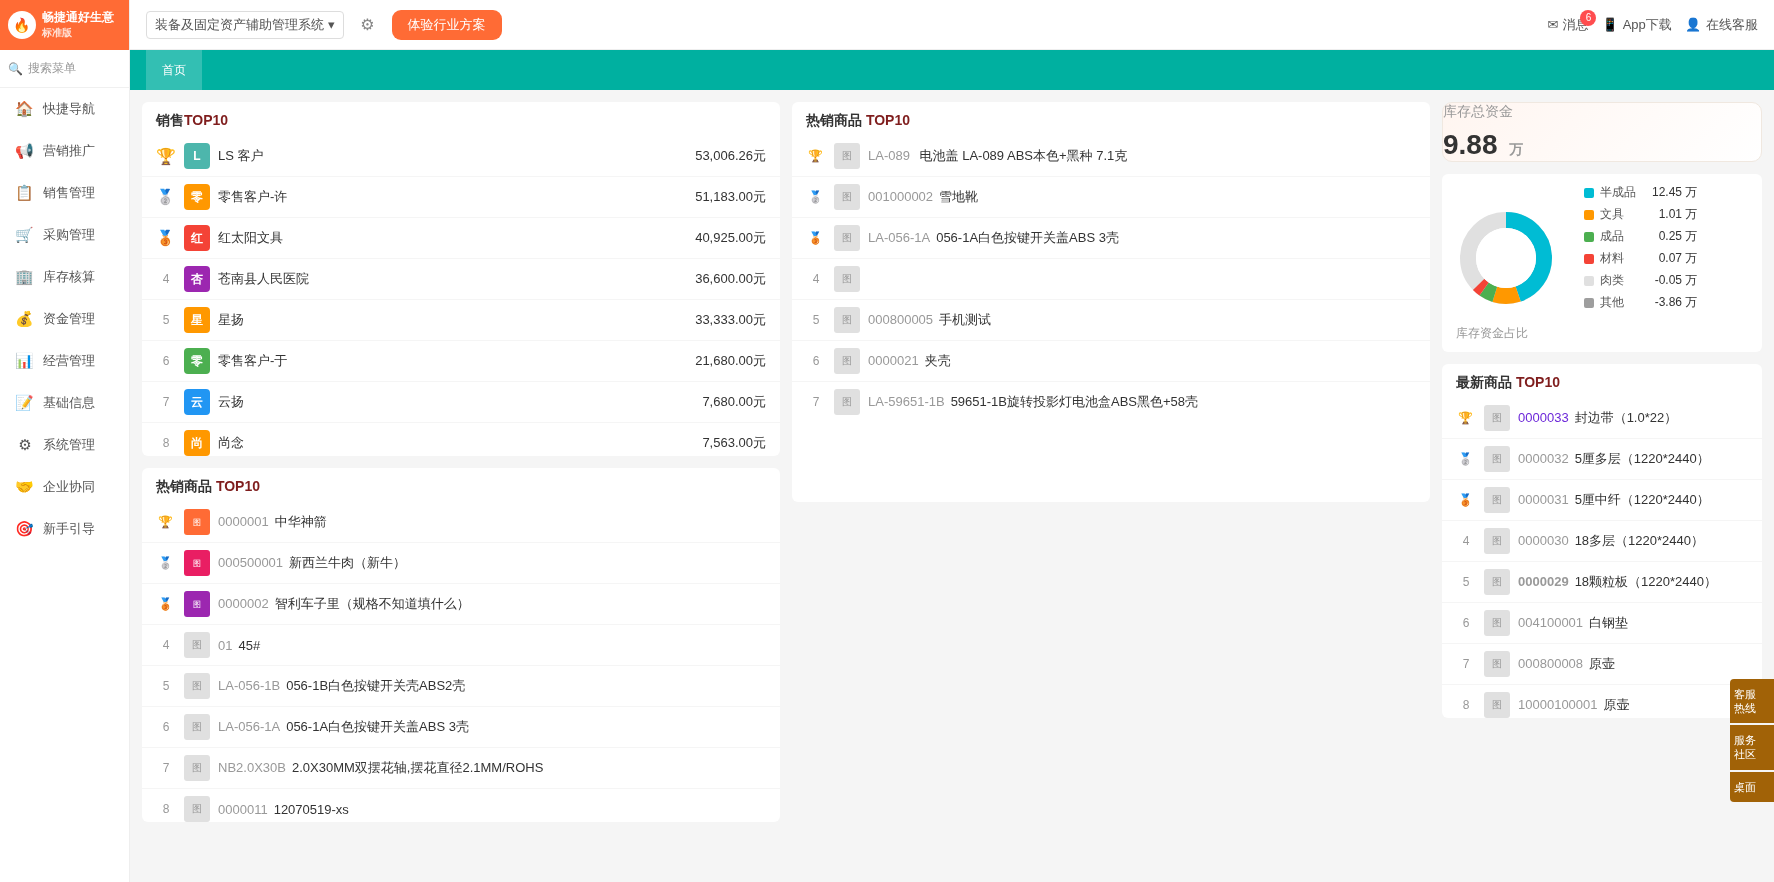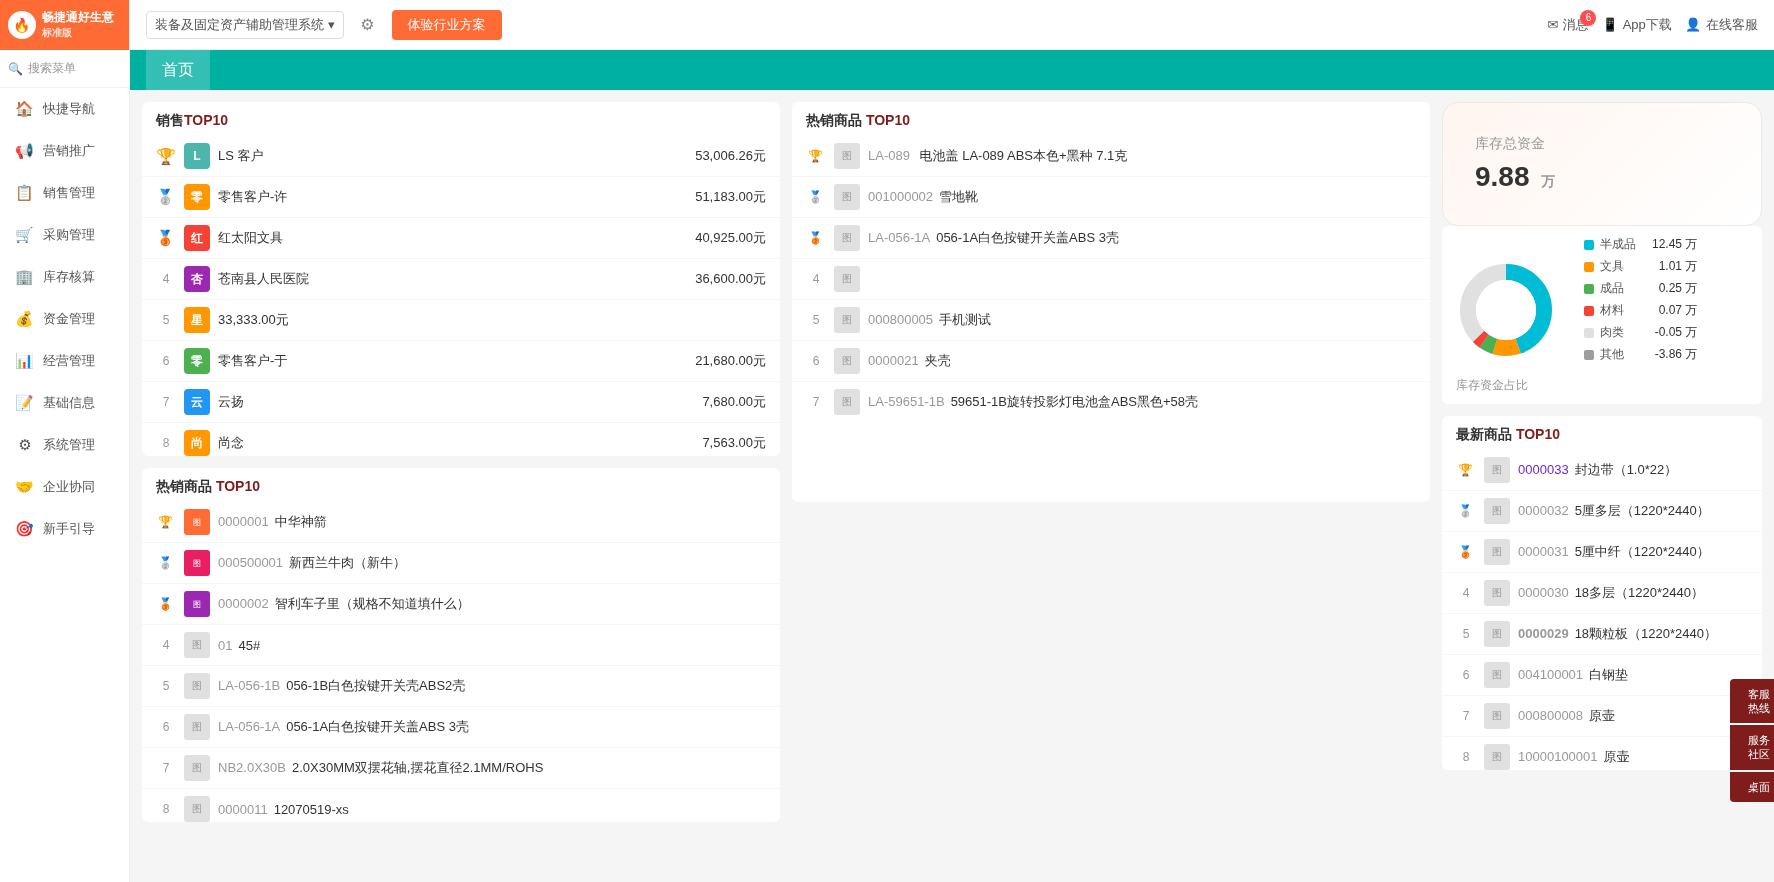--- a/index.html
+++ b/index.html
@@ -97,21 +97,21 @@
     .header-settings-icon {
       width: 28px; height: 28px;
       display: flex; align-items: center; justify-content: center;
       color: #888; cursor: pointer; font-size: 16px;
     }
     .header-trial-btn {
       background: #ff6b35;
       color: #fff;
       border: none;
       padding: 6px 16px;
-      border-radius: 4px;
+      border-radius: 9px;
       font-size: 13px;
       cursor: pointer;
     }
     .header-right {
       display: flex;
       align-items: center;
       gap: 14px;
       margin-left: auto;
       color: #555;
       font-size: 13px;
@@ -146,21 +146,21 @@
       align-items: center;
       padding: 0 16px;
       flex-shrink: 0;
     }
     .top-nav-item {
       color: #fff;
       padding: 0 16px;
       height: 40px;
       display: flex;
       align-items: center;
-      font-size: 16px;
+      font-size: 12px;
       cursor: pointer;
     }
     .top-nav-item.active { background: rgba(255,255,255,0.2); }
 
     
     .page-body {
       flex: 1;
       display: flex;
       overflow: hidden;
     }
@@ -222,22 +222,23 @@
       display: flex; align-items: center; justify-content: center;
       color: #999; font-size: 10px;
       flex-shrink: 0;
     }
     .list-name { flex: 1; color: #333; font-size: 13px; }
     .list-value { color: #333; font-size: 13px; font-weight: 400; }
 
     
     .inventory-card {
       background: linear-gradient(135deg, #fff5f0 0%, #fff 100%);
-      border-radius: 16px;
-      padding: 32px;
+      border-radius: 10px;
+      padding: 0;
+      margin-bottom: 12px;
       border: 1px solid #f0e8e0;
     }
     .inventory-title { font-size: 14px; color: #999; margin-bottom: 8px; }
 
     .donut-container {
       display: flex;
       gap: 28px;
       padding: 10px 14px;
       align-items: flex-end;
     }
@@ -269,24 +270,24 @@
     .float-support {
       position: fixed;
       right: 0;
       bottom: 80px;
       width: 44px;
       display: flex;
       flex-direction: column;
       gap: 2px;
     }
     .float-btn {
-      background: #7f1d1d;
+      background: #a16207;
       color: #fff;
       font-size: 11px;
-      text-align: right;
+      text-align: left;
       padding: 8px 4px;
       cursor: pointer;
       line-height: 1.3;
     }
     .float-btn:first-child { border-radius: 4px 0 0 0; }
     .float-btn:last-child { border-radius: 0 0 0 4px; }
   </style>
 </head>
 <body>
 
@@ -412,20 +413,21 @@
             </div>
             <div class="list-row">
               <div class="list-rank" style="color:#999;">4</div>
               <div class="avatar-badge" style="background:#9c27b0;">杏</div>
               <div class="list-name">苍南县人民医院</div>
               <div class="list-value">36,600.00元</div>
             </div>
             <div class="list-row">
               <div class="list-rank" style="color:#999;">5</div>
               <div class="avatar-badge" style="background:#ff9800;">星</div>
+              <div class="list-name">星扬</div>
               <div class="list-value">33,333.00元</div>
             </div>
             <div class="list-row">
               <div class="list-rank" style="color:#999;">6</div>
               <div class="avatar-badge" style="background:#4caf50;">零</div>
               <div class="list-name">零售客户-于</div>
               <div class="list-value">21,680.00元</div>
             </div>
             <div class="list-row">
               <div class="list-rank" style="color:#999;">7</div>

